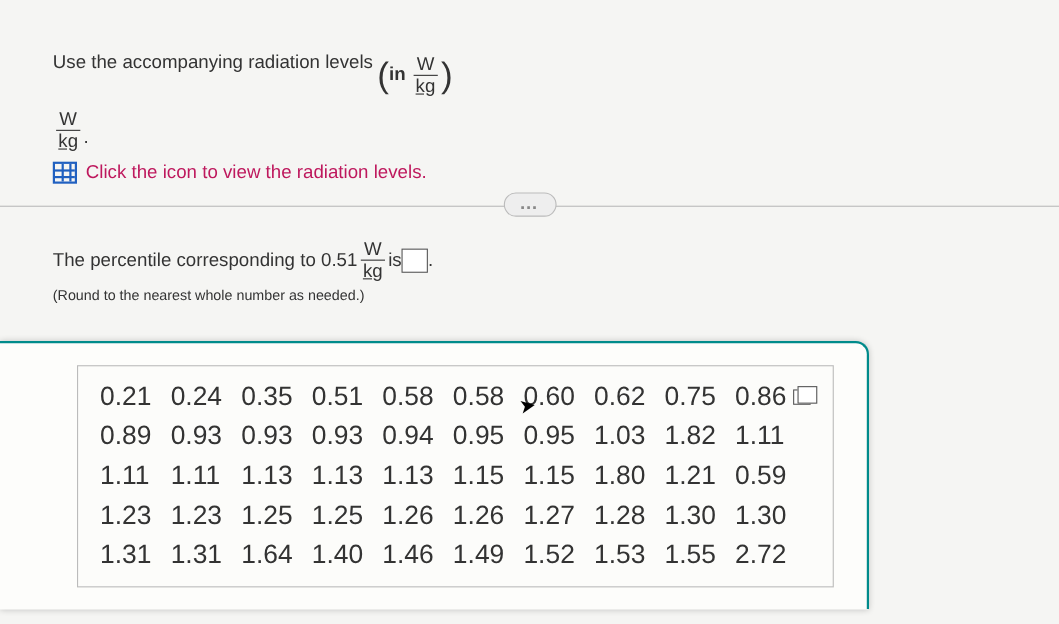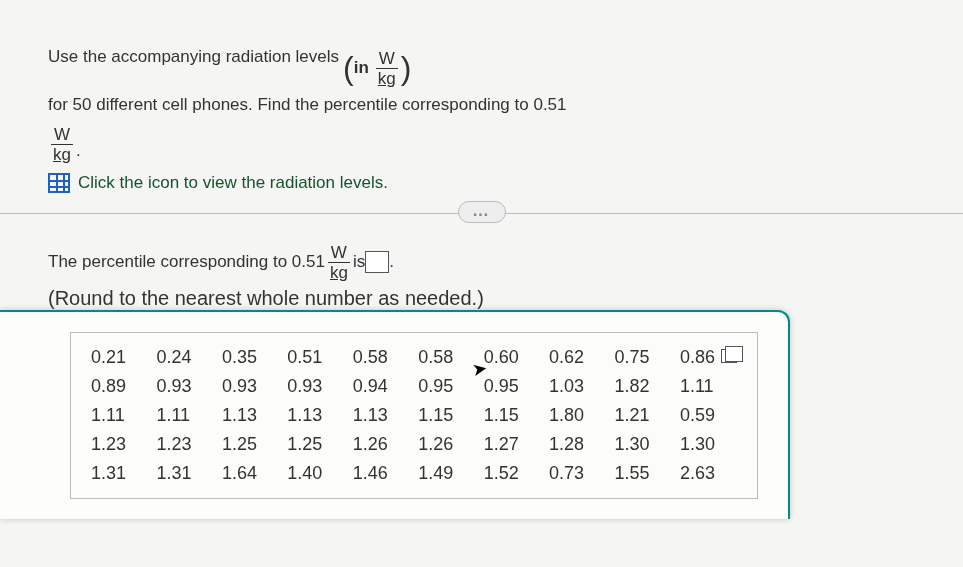--- a/index.html
+++ b/index.html
@@ -71,21 +71,21 @@
     background: #2060c0;
   }
   .table-icon::before {
     left: 33%; top:0; bottom:0; width:2px;
     box-shadow: 7px 0 0 #2060c0;
   }
   .table-icon::after {
     top: 33%; left:0; right:0; height:2px;
     box-shadow: 0 6px 0 #2060c0;
   }
-  .link-text { color: #14532d; cursor: pointer; }
+  .link-text { color: #be185d; cursor: pointer; }
   .divider {
     border: none;
     border-top: 1px solid #bbb;
     margin: 20px 0 0 0;
     position: relative;
   }
   .divider-btn {
     position: absolute;
     left: 50%;
     top: -12px;
@@ -112,21 +112,21 @@
     margin-bottom: 6px;
   }
   .answer-box {
     display: inline-block;
     width: 24px;
     height: 22px;
     border: 1px solid #555;
     background: #fff;
     vertical-align: middle;
   }
-  .hint { font-size: 20px; }
+  .hint { font-size: 13px; }
   .dialog {
     position: absolute;
     left: 0;
     top: 310px;
     width: 790px;
     background: #fdfdfb;
     border: 2px solid #008b8b;
     border-left: none;
     border-bottom: none;
     border-top-right-radius: 12px;
@@ -152,21 +152,21 @@
   .dialog-controls span { cursor: pointer; font-weight: 300; }
   .data-panel {
     border: 1px solid #bbb;
     padding: 14px 20px;
     background: #fcfcfa;
   }
   .data-grid {
     display: grid;
     grid-template-columns: repeat(10, 1fr);
     gap: 8px 12px;
-    font-size: 18px;
+    font-size: 24px;
   }
   .data-grid span { text-align: left; white-space: nowrap; }
   .copy-icon {
     display: inline-block;
     width: 16px; height: 14px;
     border: 1.5px solid #555;
     position: relative;
     margin-left: 6px;
     background: #fff;
   }
@@ -195,21 +195,20 @@
     <span>Use the accompanying radiation levels</span>
     <span class="paren-fraction">
       <span class="paren">(</span>
       <span style="margin-right:4px;font-weight:bold;">in</span>
       <span class="fraction">
         <span class="num">W</span>
         <span class="den">kg</span>
       </span>
       <span class="paren">)</span>
     </span>
-    <span>for 50 different cell phones. Find the percentile corresponding to 0.51</span>
   </div>
   <div style="display:flex;align-items:center;">
     <span class="fraction">
       <span class="num">W</span>
       <span class="den">kg</span>
     </span>
     <span style="align-self:flex-end;margin-bottom:2px;">.</span>
   </div>
   <div class="icon-row">
     <span class="table-icon"></span>
@@ -279,20 +278,20 @@
         <span>1.28</span>
         <span>1.30</span>
         <span>1.30</span>
         <span>1.31</span>
         <span>1.31</span>
         <span>1.64</span>
         <span>1.40</span>
         <span>1.46</span>
         <span>1.49</span>
         <span>1.52</span>
-        <span>0.73</span>
+        <span>1.53</span>
         <span>1.55</span>
-        <span>2.63</span>
+        <span>2.72</span>
       </div>
   </div>
 </div>
 
 <div class="cursor-pointer">➤</div>
 
 </body></html>

